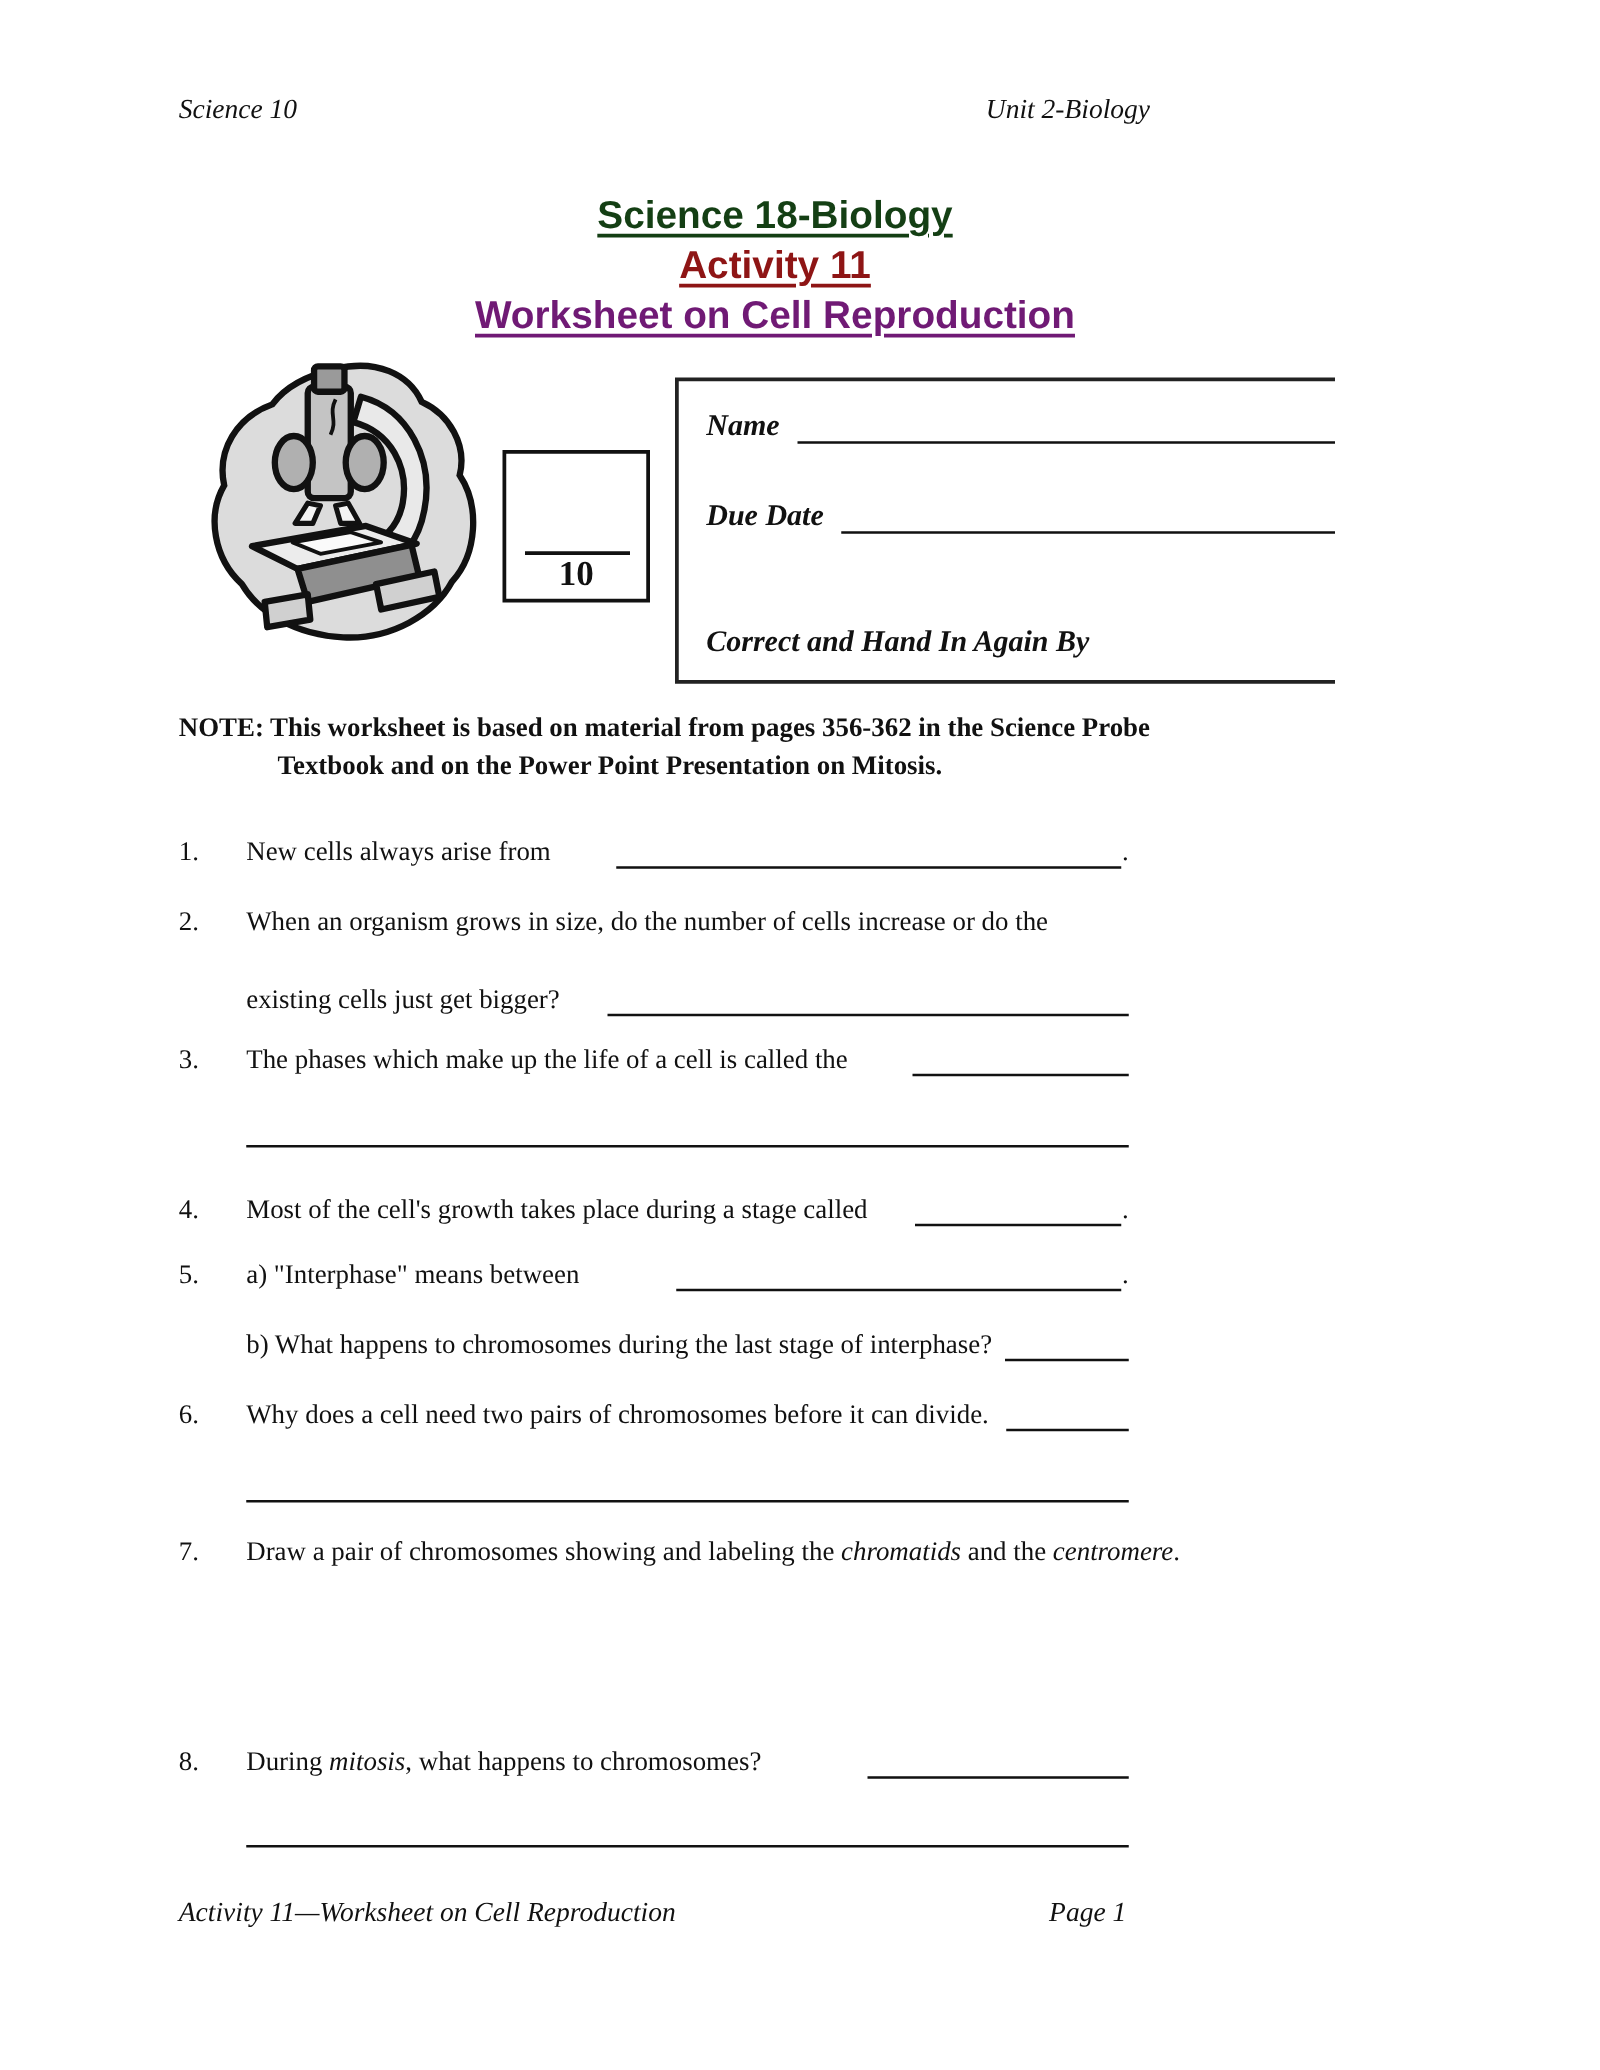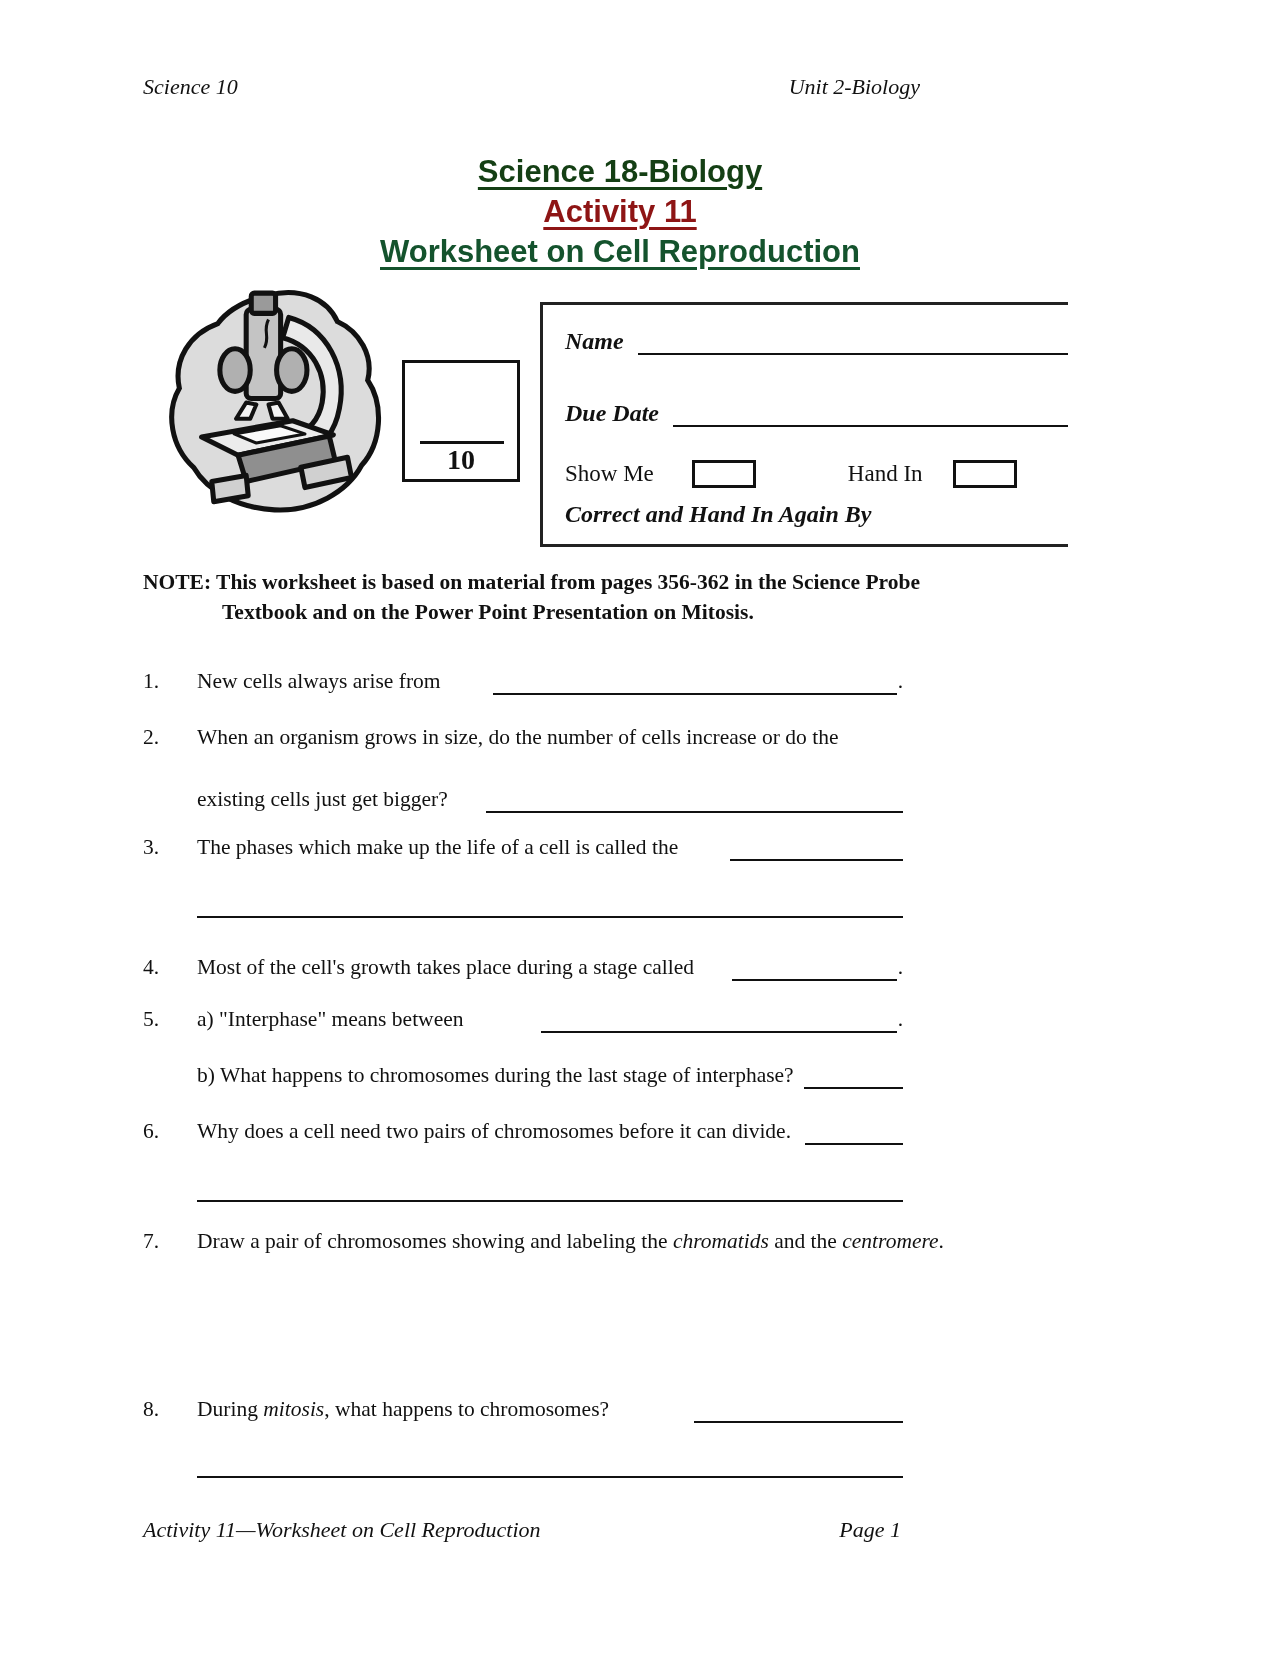--- a/index.html
+++ b/index.html
@@ -17,21 +17,21 @@
   .hdr.right{right:148px;}
   .ftr{position:absolute;top:1517px;font-style:italic;font-size:22px;}
   .ftr.left{left:143px;}
   .ftr.right{right:167px;}
   
   .titles{position:absolute;top:152px;left:0;width:1240px;text-align:center;
     font-family:"Liberation Sans", sans-serif;font-weight:bold;font-size:31px;line-height:40px;}
   .titles div{text-decoration:underline;text-decoration-thickness:3px;text-underline-offset:5px;}
   .t1{color:#143f14;}
   .t2{color:#8e1515;}
-  .t3{color:#14532d;text-align:center;}
+  .t3{color:#701a75;text-align:center;}
   
   .scope{position:absolute;left:148px;top:283px;width:245px;height:238px;}
   
   .score{position:absolute;left:402px;top:360px;width:112px;height:116px;border:3px solid #111;}
   .score-line{position:absolute;left:15px;right:13px;top:78px;border-top:3px solid #111;}
   .score-val{position:absolute;top:81px;left:0;width:100%;text-align:center;
     font-weight:bold;font-size:28px;}
   
   .ibox{position:absolute;left:540px;top:302px;width:558px;height:239px;border:3px solid #222;}
   .irow{position:absolute;left:22px;right:20px;display:flex;align-items:flex-end;}
@@ -104,26 +104,20 @@
 
   <div class="ibox">
     <div class="irow row-due">
       <span class="ilabel">Due Date</span>
       <span class="iblank"></span>
     </div>
     <div class="irow row-name">
       <span class="ilabel">Name</span>
       <span class="iblank"></span>
     </div>
-    <div class="row-show">
-      <span class="plain">Show Me</span>
-      <span class="chk c1"></span>
-      <span class="plain gap2">Hand In</span>
-      <span class="chk c2"></span>
-    </div>
     <div class="row-correct ilabel">Correct and Hand In Again By</div>
   </div>
 
   <div class="note">
     <div class="l1">NOTE: This worksheet is based on material from pages 356-362 in the Science Probe</div>
     <div class="l2">Textbook and on the Power Point Presentation on Mitosis.</div>
   </div>
 
   <div class="q q1">
     <span class="qnum">1.</span>

